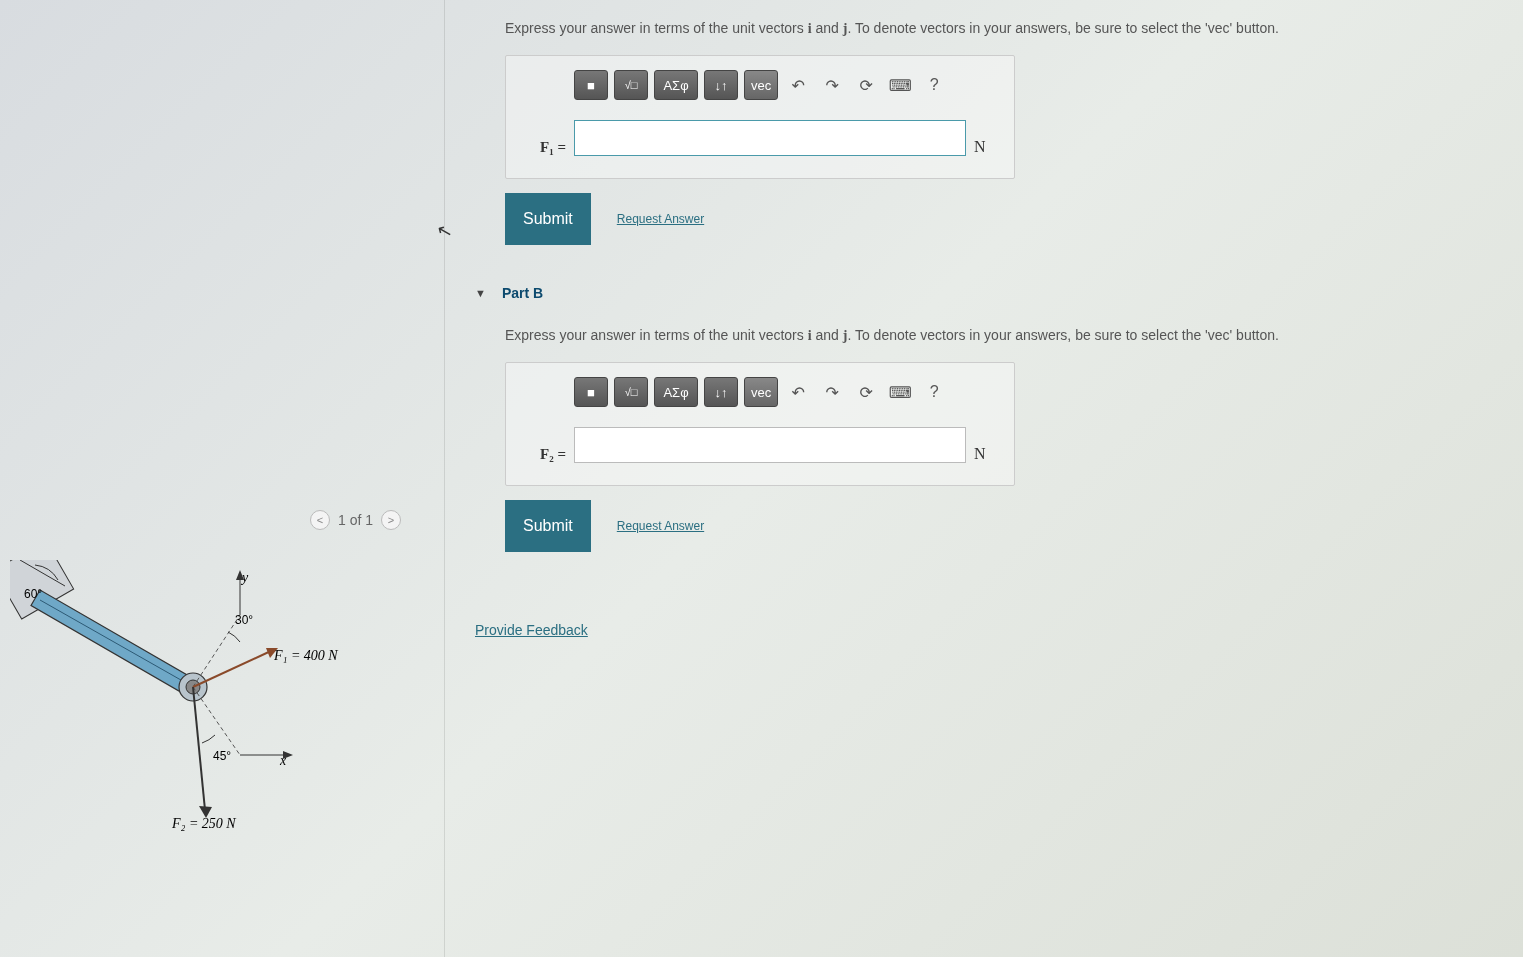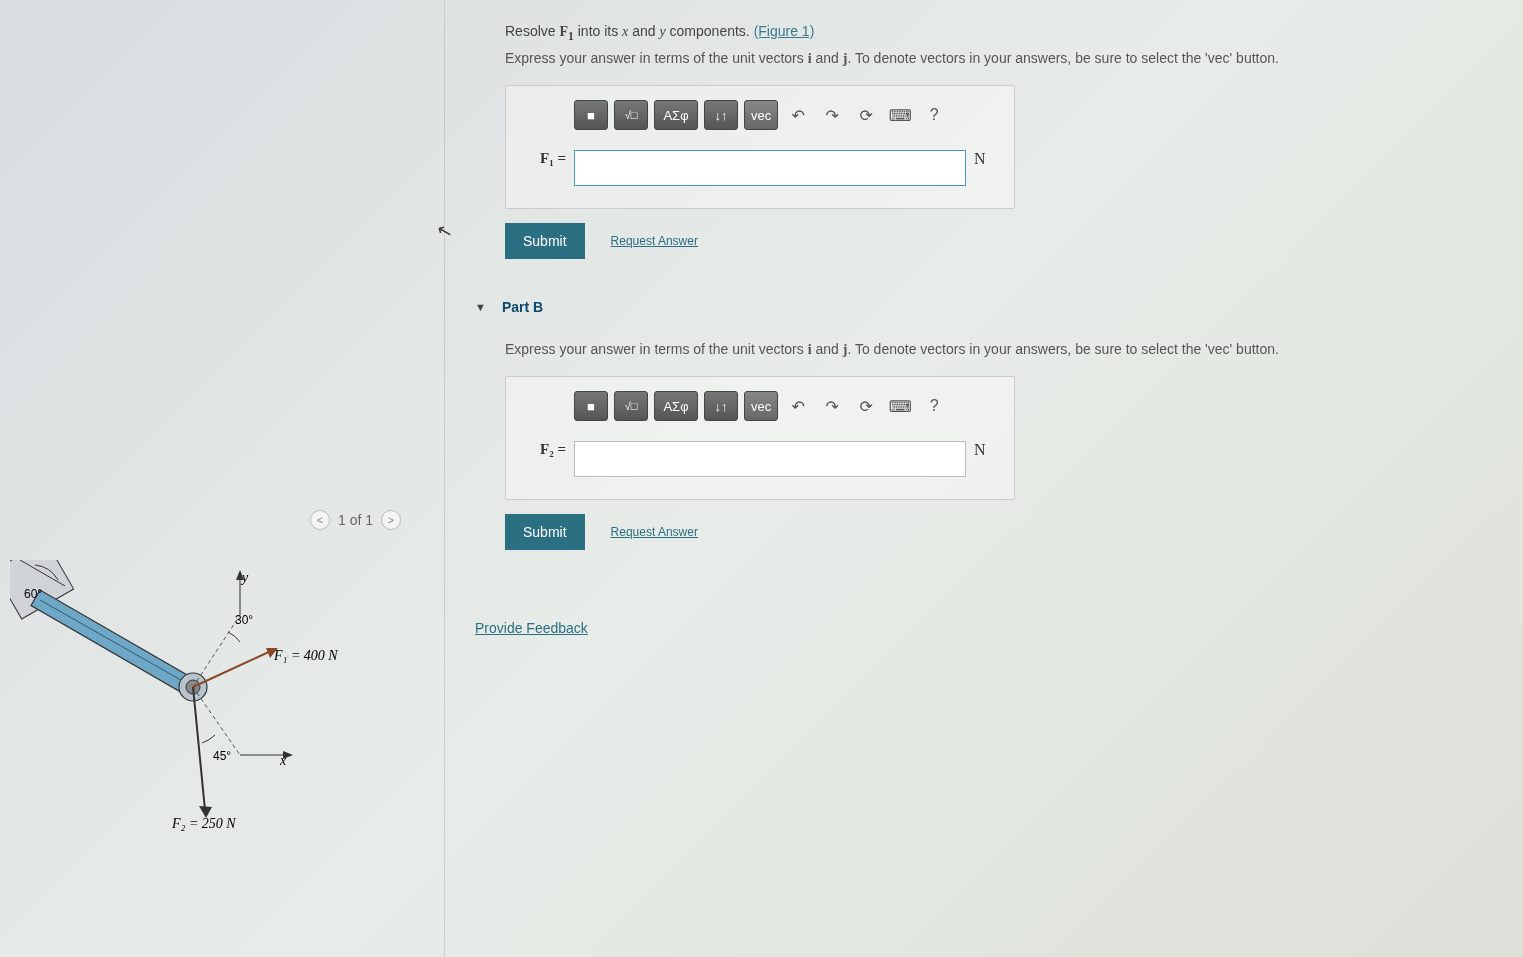--- a/index.html
+++ b/index.html
@@ -108,21 +108,21 @@
       height: 28px;
       display: inline-flex;
       align-items: center;
       justify-content: center;
       color: #555;
       font-size: 16px;
       cursor: pointer;
     }
     .input-row {
       display: flex;
-      align-items: flex-start;
+      align-items: flex-end;
       gap: 8px;
     }
     .label-cell {
       font-family: "Times New Roman", serif;
       font-weight: bold;
       font-size: 15px;
       width: 42px;
       text-align: right;
     }
     .answer-input {
@@ -143,22 +143,22 @@
     .action-row {
       display: flex;
       align-items: center;
       gap: 26px;
       margin-bottom: 40px;
     }
     .submit-btn {
       background: #2b6f82;
       color: #fff;
       border: none;
-      padding: 10px 18px;
-      font-size: 14px;
+      padding: 17px 18px;
+      font-size: 16px;
       cursor: pointer;
     }
     .link-btn {
       color: #2b6f82;
       text-decoration: underline;
       cursor: pointer;
       font-size: 12px;
     }
     .part-header {
       display: flex;
@@ -246,23 +246,20 @@
 
       <text x="264" y="100" font-family="serif" font-style="italic" font-size="14">F₁ = 400 N</text>
       <text x="162" y="268" font-family="serif" font-style="italic" font-size="14">F₂ = 250 N</text>
     </svg>
   </div>
 </div>
 
 <div class="right-panel">
 
   
-  <p class="prompt-text">
-    <span>Resolve </span><span class="bold-serif"><span>F</span><sub>1</sub></span><span> into its </span><span class="math-it">x</span><span> and </span><span class="math-it">y</span><span> components. </span><span class="fig-link">(Figure 1)</span>
-  </p>
   <p class="sub-prompt">
     <span>Express your answer in terms of the unit vectors </span><span class="bold-serif">i</span><span> and </span><span class="bold-serif">j</span><span>. To denote vectors in your answers, be sure to select the 'vec' button.</span>
   </p>
 
   <div class="answer-box">
     <div class="toolbar">
       <button class="tb-btn">■</button>
       <button class="tb-btn" style="font-size:11px">√□</button>
       <button class="tb-btn wide">ΑΣφ</button>
       <button class="tb-btn">↓↑</button>

